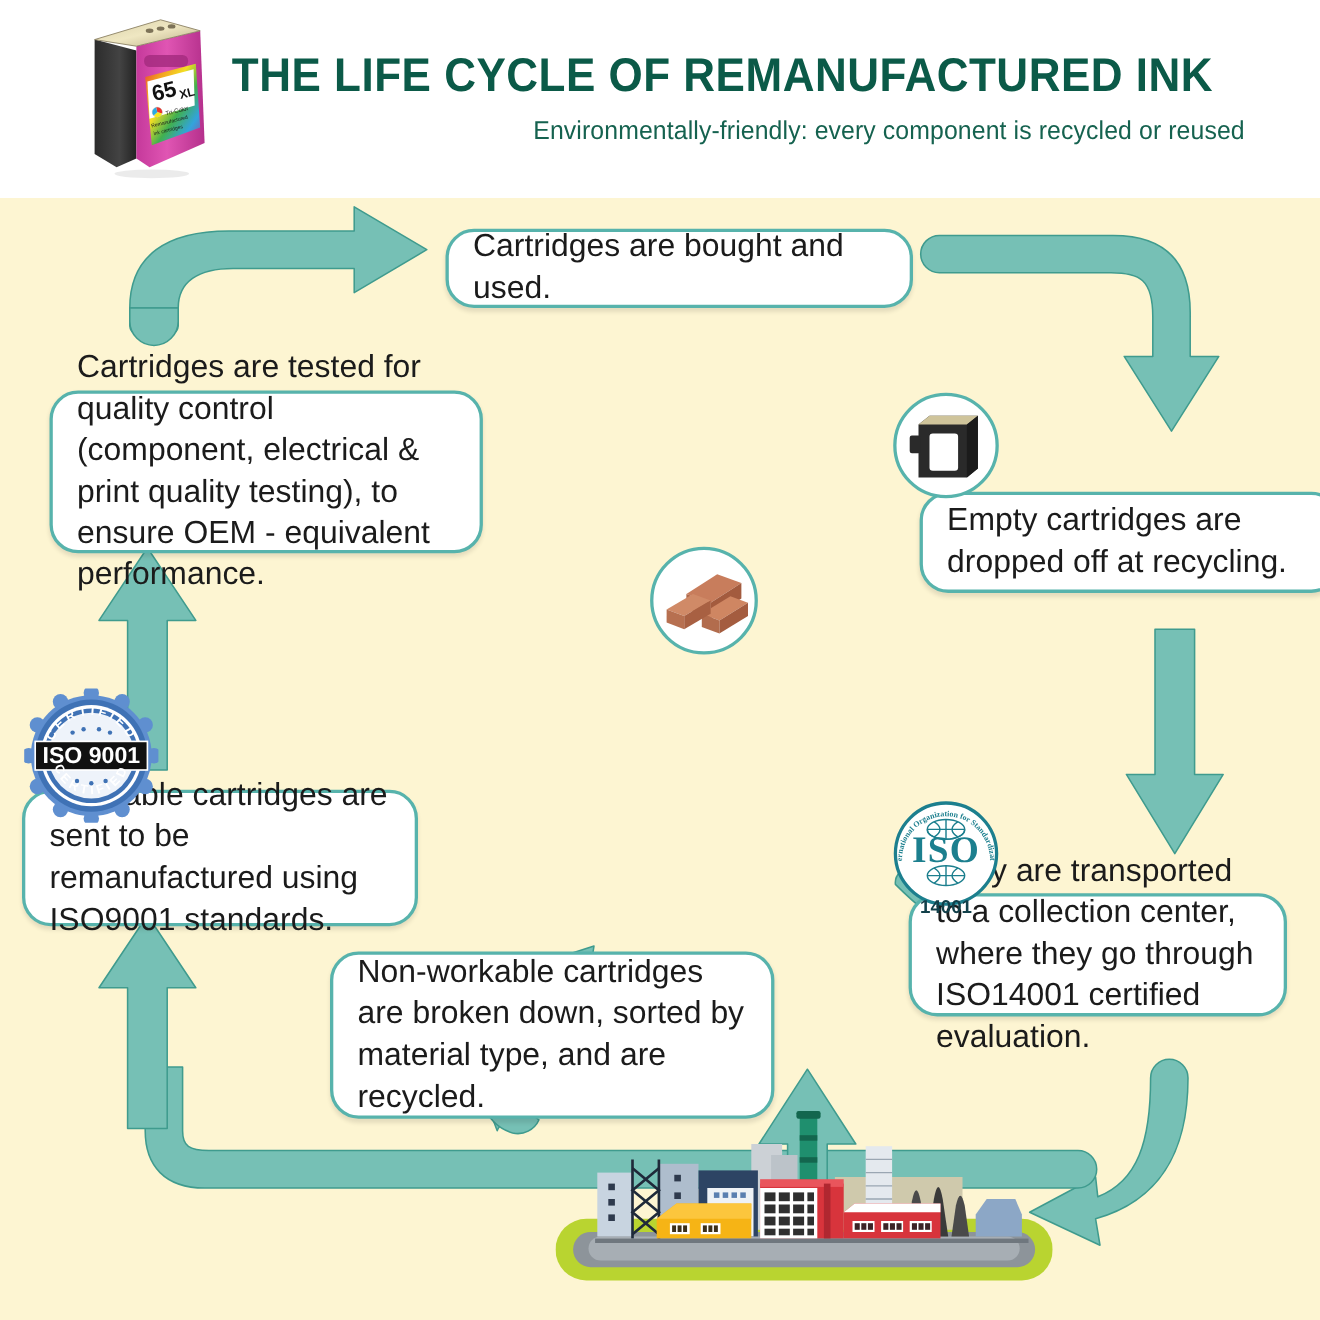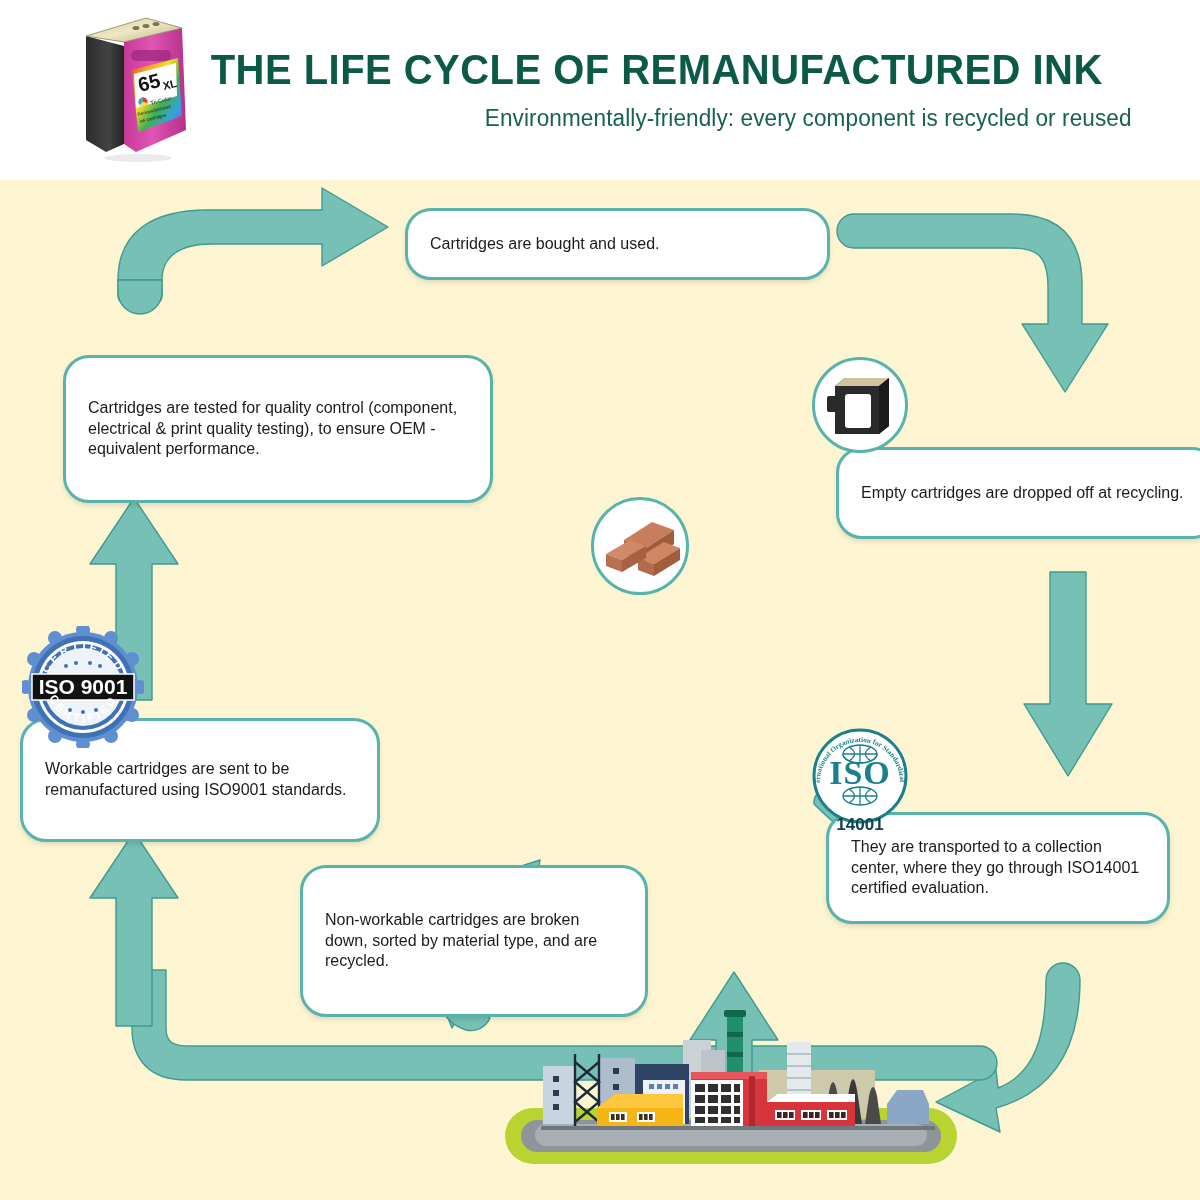--- a/index.html
+++ b/index.html
@@ -83,33 +83,33 @@
 
   
   .callout {
     position: absolute;
     background: #ffffff;
     border: 3px solid #57b3ac;
     border-radius: 26px;
     box-shadow: 0 3px 4px rgba(0,0,0,0.10);
     display: flex;
     align-items: center;
-    font-size: 16px;
+    font-size: 29px;
     color: #1b1b1b;
     line-height: 1.30;
     padding: 10px 20px 10px 22px;
   }
 
   #box-bought   { left: 405px; top: 28px;  width: 425px; height: 72px; }
-  #box-quality  { left: 63px;  top: 175px; width: 430px; height: 148px; }
+  #box-quality  { left: 45px;  top: 175px; width: 394px; height: 148px; }
   #box-empty    { left: 836px; top: 267px; width: 382px; height: 92px; }
   #box-raw      { left: 477px; top: 397px; width: 336px; height: 126px; }
   #box-workable { left: 20px;  top: 538px; width: 360px; height: 124px; }
   #box-transport{ left: 826px; top: 632px; width: 344px; height: 112px; }
-  #box-nonwork  { left: 300px; top: 685px; width: 348px; height: 152px; }
+  #box-nonwork  { left: 300px; top: 685px; width: 404px; height: 152px; }
 
   
   .icon-bubble {
     position: absolute;
     border-radius: 50%;
     background: #ffffff;
     border: 3px solid #57b3ac;
     z-index: 5;
     overflow: hidden;
   }

